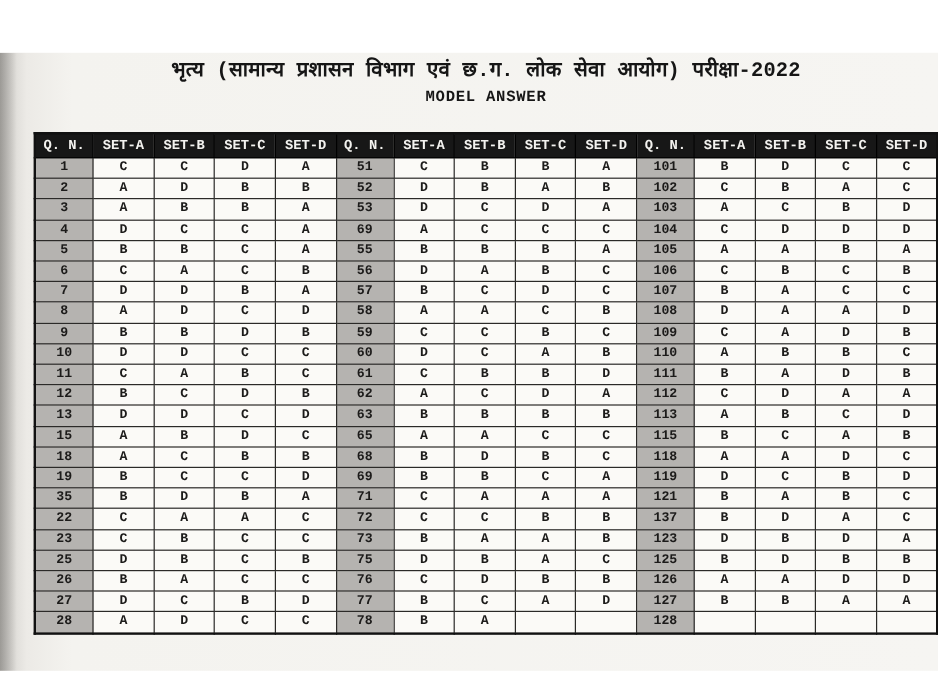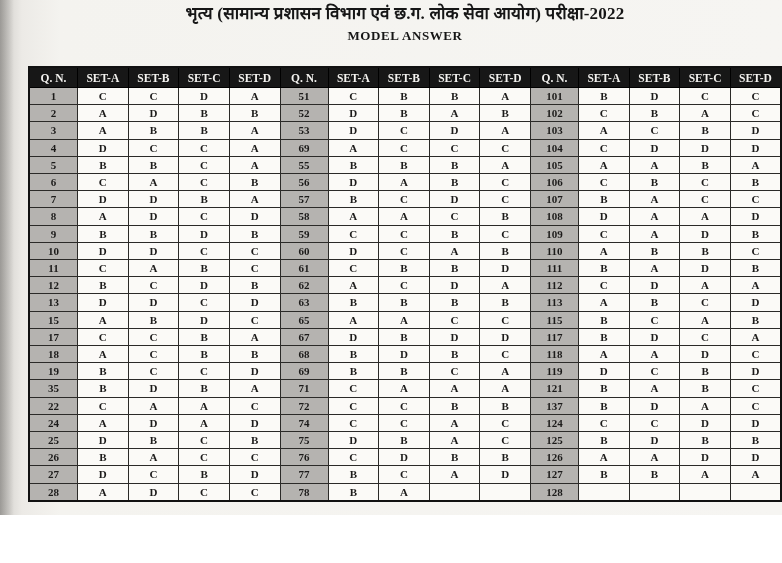--- a/index.html
+++ b/index.html
@@ -1,20 +1,21 @@
 <!DOCTYPE html>
 <html><head>
 <meta charset="utf-8">
 <style>
   html,body{margin:0;padding:0;}
   .page{
     position:relative;width:782px;height:515px;overflow:hidden;
     background:linear-gradient(90deg,#cfcdc9 0px,#eceae6 22px,#f4f3ef 60px,#f6f5f2 100%);
-    font-family:Liberation Serif, serif;
+    font-family:Liberation Mono, monospace;
     color:#161616;
+    margin-top:44px;
   }
   .scan-shadow{
     position:absolute;left:0;top:0;width:14px;height:563px;
     background:linear-gradient(90deg,rgba(60,58,55,.35),rgba(60,58,55,0));
     pointer-events:none;
   }
   .titles{position:absolute;top:1px;left:28px;width:754px;text-align:center;}
   .t1{font-size:17px;font-weight:bold;letter-spacing:.2px;}
   .t2{font-size:13px;font-weight:bold;letter-spacing:.6px;margin-top:4px;}
   .t3{font-size:13px;font-weight:bold;margin-top:3px;}
@@ -302,37 +303,20 @@
           <td class="ans">A</td>
           <td class="ans">C</td>
           <td class="ans">C</td>
           <td class="qn">115</td>
           <td class="ans">B</td>
           <td class="ans">C</td>
           <td class="ans">A</td>
           <td class="ans">B</td>
         </tr>
         <tr>
-          <td class="qn">17</td>
-          <td class="ans">C</td>
-          <td class="ans">C</td>
-          <td class="ans">B</td>
-          <td class="ans">A</td>
-          <td class="qn">67</td>
-          <td class="ans">D</td>
-          <td class="ans">B</td>
-          <td class="ans">D</td>
-          <td class="ans">D</td>
-          <td class="qn">117</td>
-          <td class="ans">B</td>
-          <td class="ans">D</td>
-          <td class="ans">C</td>
-          <td class="ans">A</td>
-        </tr>
-        <tr>
           <td class="qn">18</td>
           <td class="ans">A</td>
           <td class="ans">C</td>
           <td class="ans">B</td>
           <td class="ans">B</td>
           <td class="qn">68</td>
           <td class="ans">B</td>
           <td class="ans">D</td>
           <td class="ans">B</td>
           <td class="ans">C</td>
@@ -387,35 +371,35 @@
           <td class="ans">C</td>
           <td class="ans">B</td>
           <td class="ans">B</td>
           <td class="qn">137</td>
           <td class="ans">B</td>
           <td class="ans">D</td>
           <td class="ans">A</td>
           <td class="ans">C</td>
         </tr>
         <tr>
-          <td class="qn">24</td>
-          <td class="ans">A</td>
-          <td class="ans">D</td>
-          <td class="ans">A</td>
-          <td class="ans">D</td>
-          <td class="qn">74</td>
-          <td class="ans">C</td>
-          <td class="ans">C</td>
-          <td class="ans">A</td>
-          <td class="ans">C</td>
-          <td class="qn">124</td>
-          <td class="ans">C</td>
-          <td class="ans">C</td>
-          <td class="ans">D</td>
-          <td class="ans">D</td>
+          <td class="qn">23</td>
+          <td class="ans">C</td>
+          <td class="ans">B</td>
+          <td class="ans">C</td>
+          <td class="ans">C</td>
+          <td class="qn">73</td>
+          <td class="ans">B</td>
+          <td class="ans">A</td>
+          <td class="ans">A</td>
+          <td class="ans">B</td>
+          <td class="qn">123</td>
+          <td class="ans">D</td>
+          <td class="ans">B</td>
+          <td class="ans">D</td>
+          <td class="ans">A</td>
         </tr>
         <tr>
           <td class="qn">25</td>
           <td class="ans">D</td>
           <td class="ans">B</td>
           <td class="ans">C</td>
           <td class="ans">B</td>
           <td class="qn">75</td>
           <td class="ans">D</td>
           <td class="ans">B</td>

